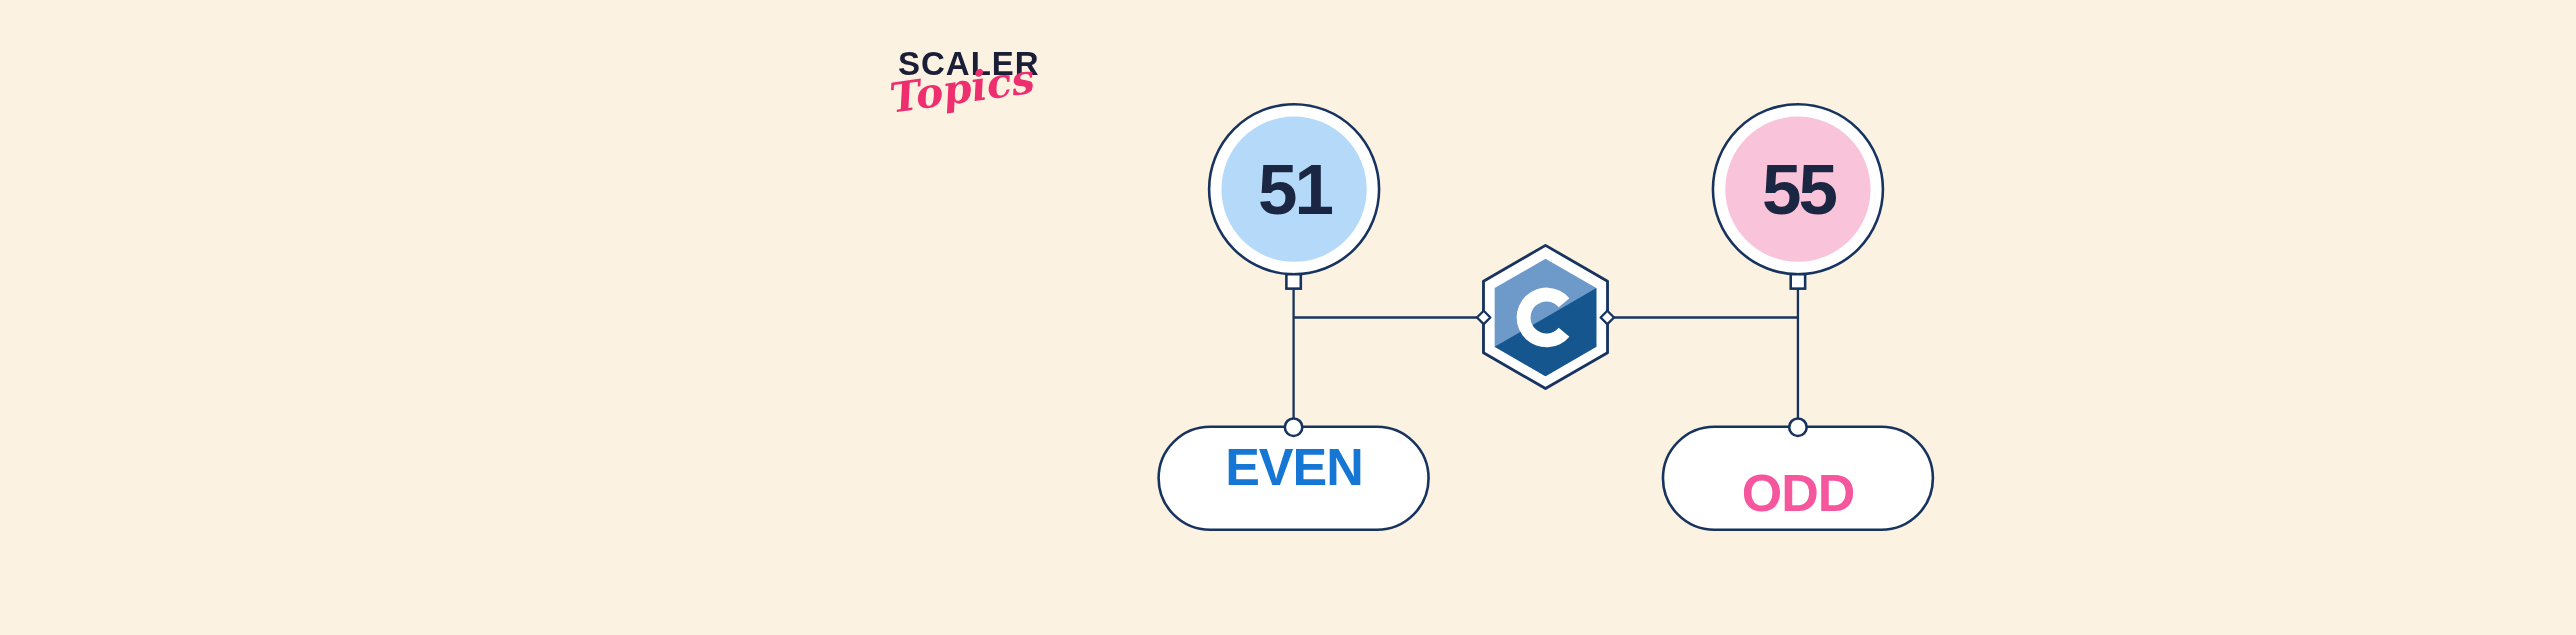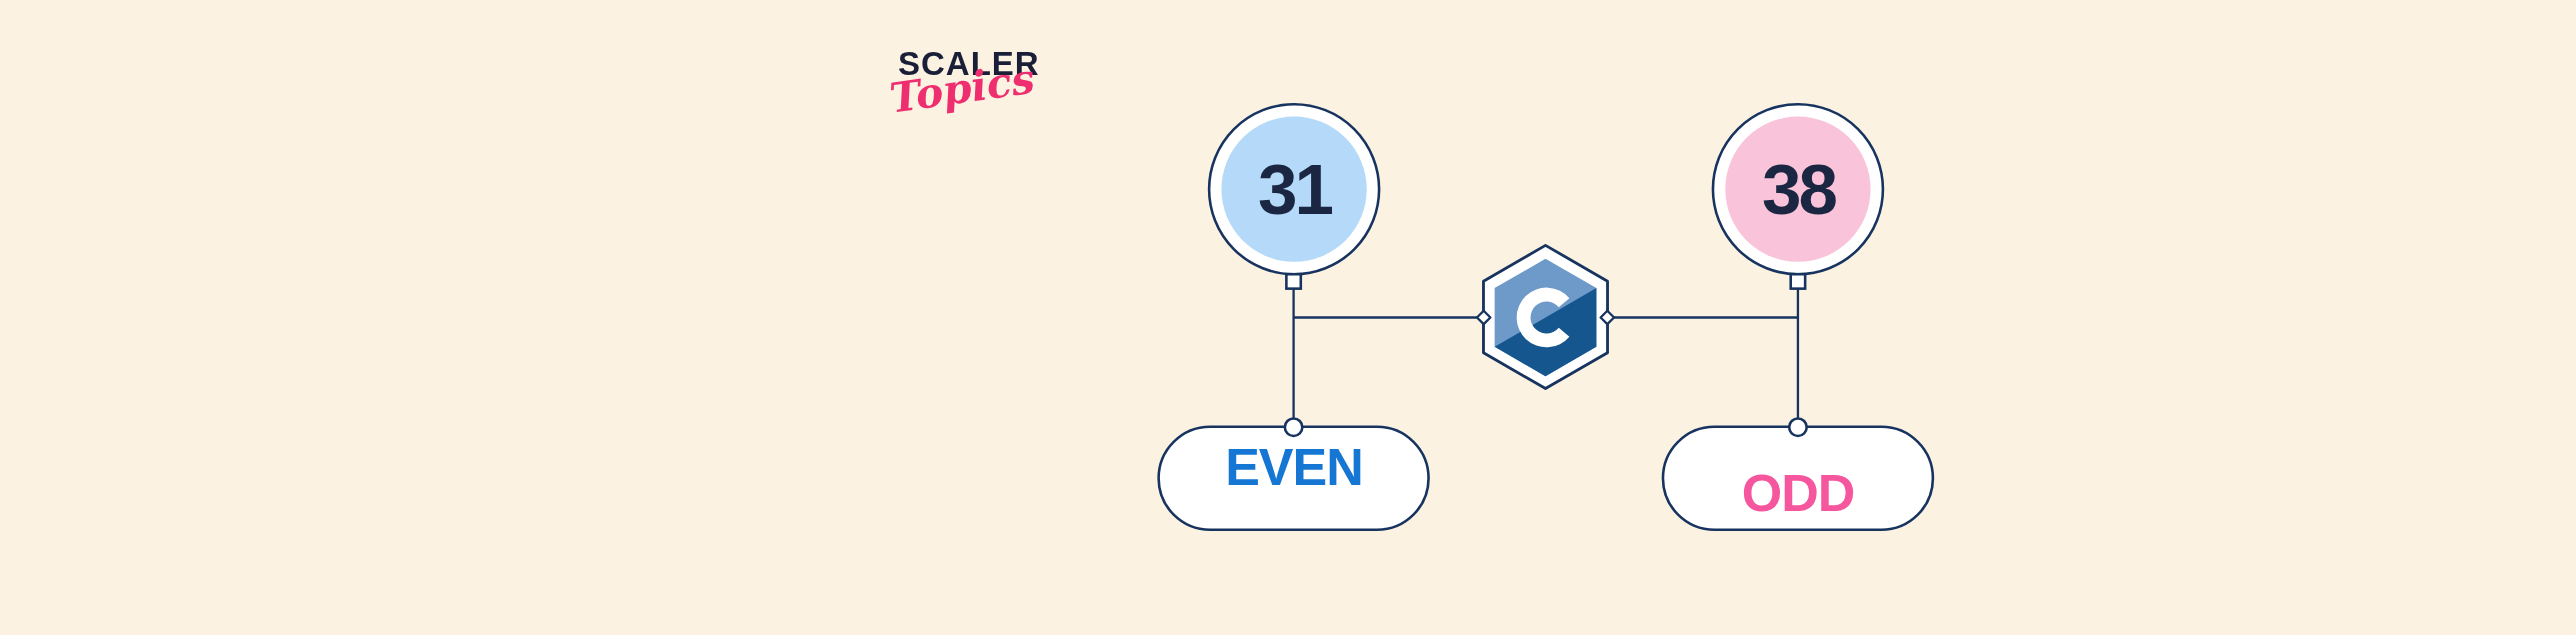--- a/index.html
+++ b/index.html
@@ -111,20 +111,20 @@
       <polygon points="2867,616 2880,603 2893,616 2880,629" fill="#ffffff" stroke-width="4.5" stroke-linejoin="round" stroke="#17335f"></polygon>
       <polygon points="3107,616 3120,603 3133,616 3120,629" fill="#ffffff" stroke-width="4.5" stroke-linejoin="round" stroke="#17335f"></polygon>
     </g>
   </svg>
 
   <div>
     <div class="abs brand-wordmark" style="color: rgb(26, 30, 55);">SCALER</div>
     <div class="abs product-wordmark" style="color: rgb(238, 46, 110);">Topics</div>
   </div>
 
-  <div class="abs number-label number-even" style="color: rgb(26, 38, 66);">31</div>
-  <div class="abs number-label number-odd" style="color: rgb(26, 38, 66);">38</div>
+  <div class="abs number-label number-even" style="color: rgb(26, 38, 66);">51</div>
+  <div class="abs number-label number-odd" style="color: rgb(26, 38, 66);">55</div>
 
   <div class="abs pill-label pill-label-even" style="color: rgb(21, 119, 211);">EVEN</div>
   <div class="abs pill-label pill-label-odd" style="color: rgb(246, 86, 157);">ODD</div>
 
 </div>
 
 
 </body></html>

